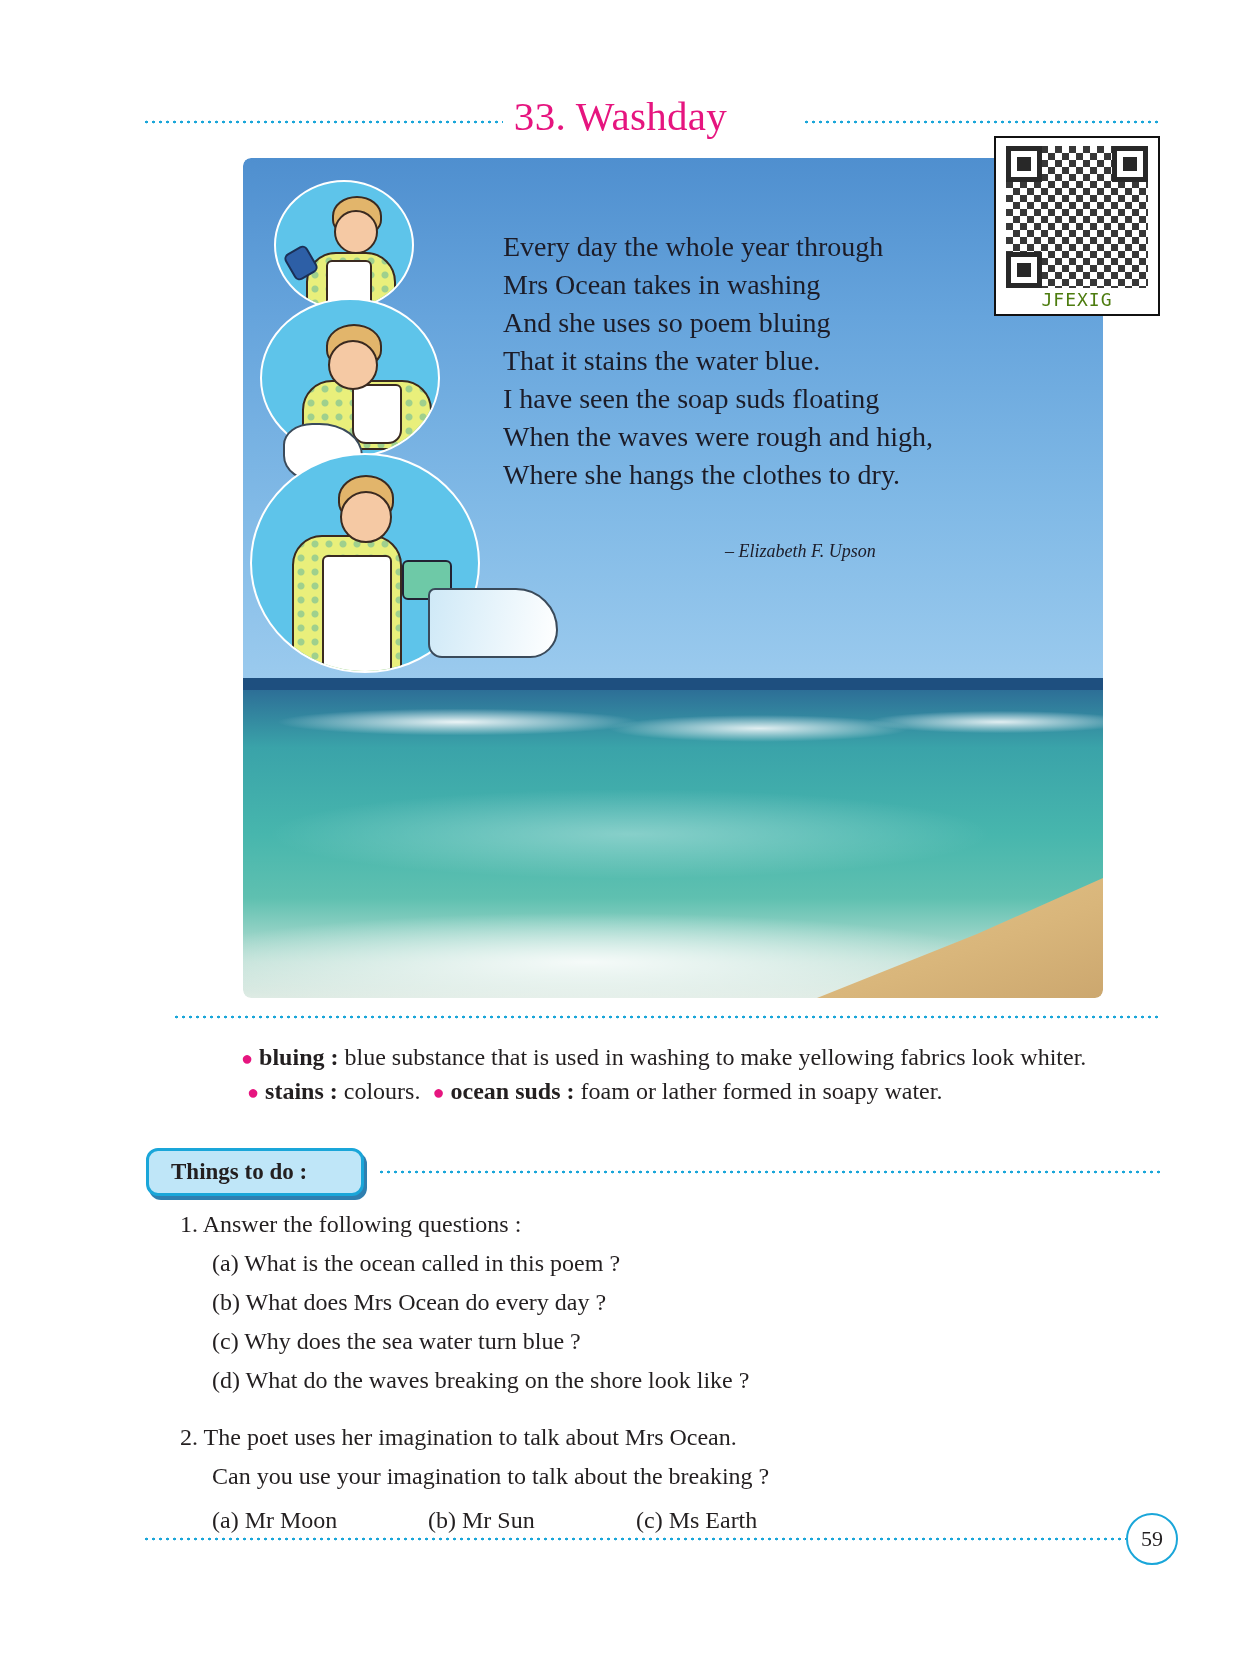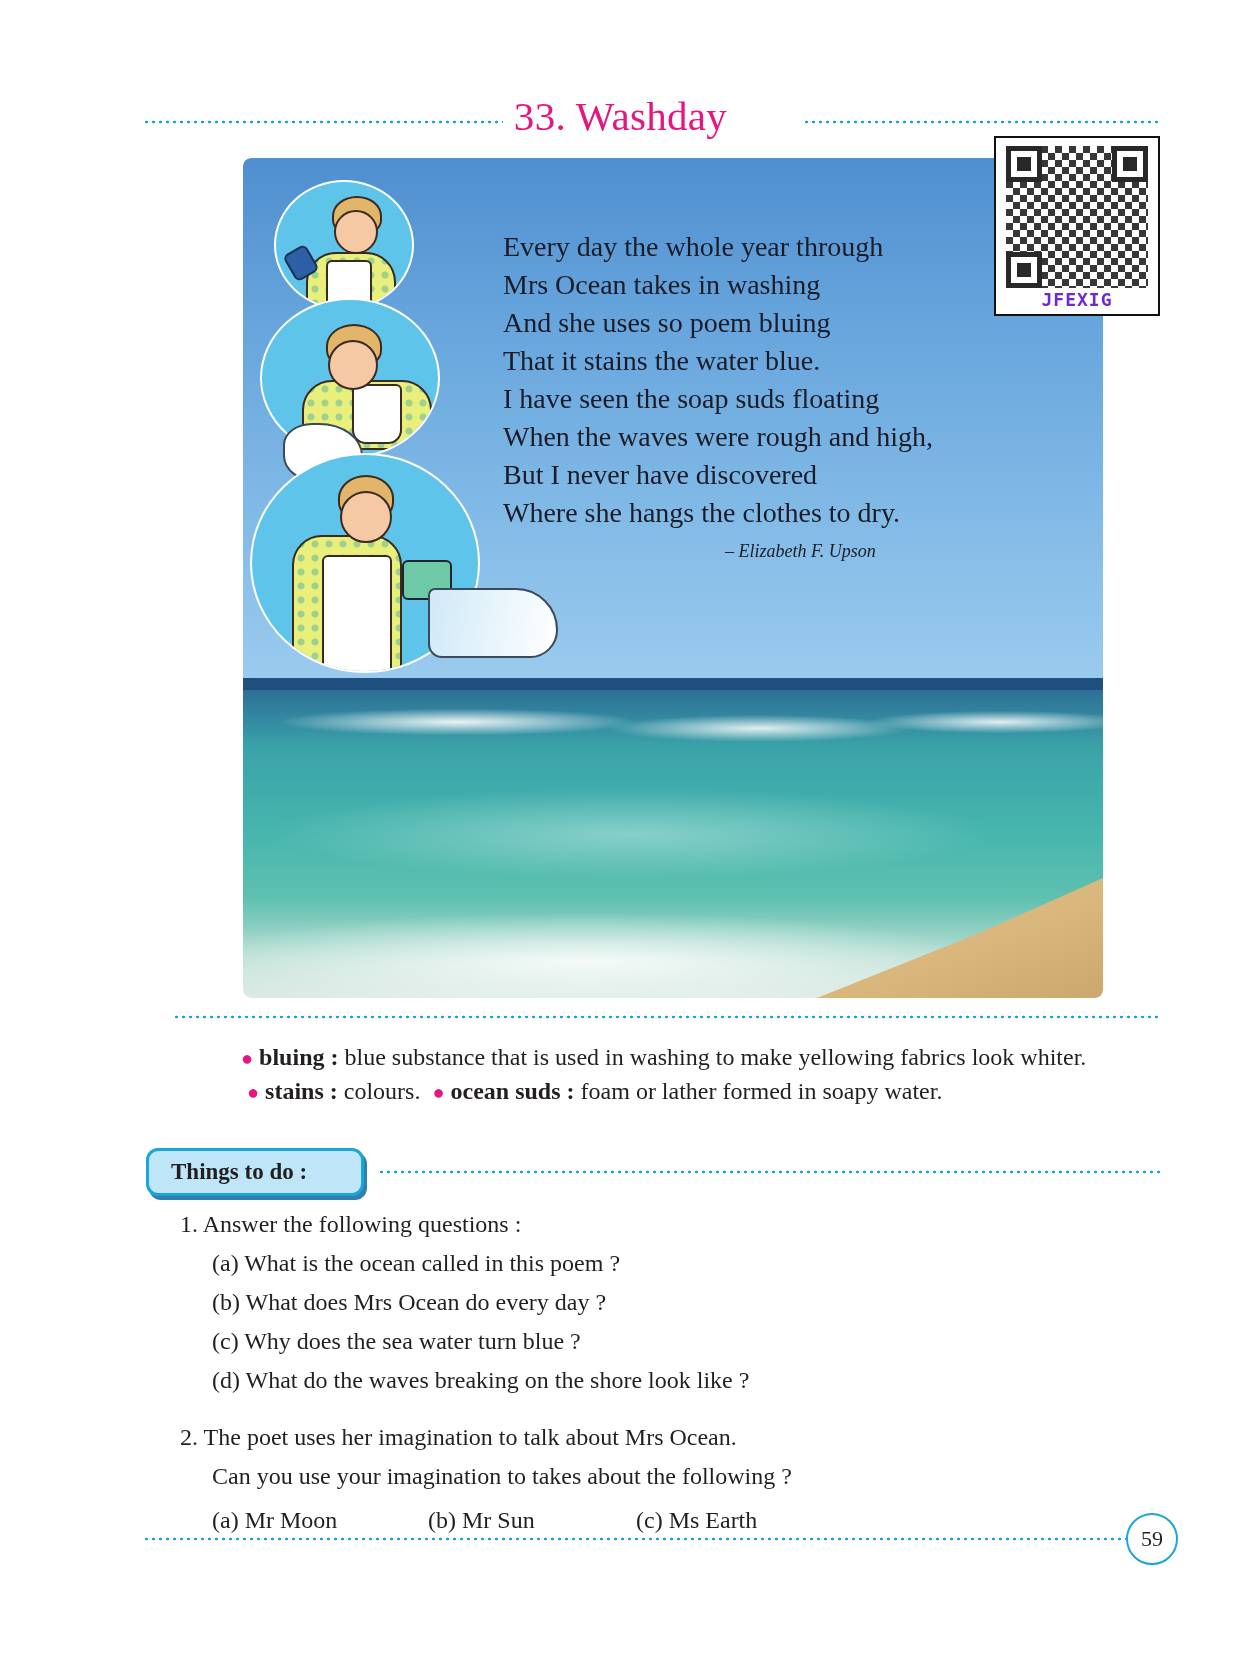--- a/index.html
+++ b/index.html
@@ -48,21 +48,21 @@
   .author { position: absolute; left: 725px; top: 541px; font-size: 18px; font-style: italic; color: #1c1c28; }
 
   .qr { position: absolute; left: 994px; top: 136px; width: 166px; height: 180px; background: #ffffff;
     border: 2px solid #111; padding: 8px 10px 0 10px; }
   .qr-grid { width: 142px; height: 142px; position: relative;
     background:
       repeating-linear-gradient(90deg, transparent 0 6px, rgba(0,0,0,.0) 6px 7px),
       conic-gradient(from 0deg, #222 0 25%, #fff 0 50%, #222 0 75%, #fff 0) 0 0 / 14px 14px; opacity: 0.9; }
   .finder { position: absolute; width: 36px; height: 36px; border: 5px solid #111; background: #fff; }
   .finder::after { content: ""; position: absolute; left: 6px; top: 6px; width: 14px; height: 14px; background: #111; }
-  .qr-code { text-align: center; font-family: "DejaVu Sans Mono", monospace; font-weight: bold; font-size: 18px; letter-spacing: 1px; color: #6d28d9; margin-top: 1px; }
+  .qr-code { text-align: center; font-family: "DejaVu Sans Mono", monospace; font-weight: normal; font-size: 18px; letter-spacing: 1px; color: #4d7c0f; margin-top: 1px; }
 
   .gloss { position: absolute; left: 241px; top: 1041px; width: 860px; font-size: 24px; line-height: 33px; color: #231f20; }
   .bullet { color: #e6157f; font-size: 20px; padding: 0 6px 0 0; }
   .gloss b { font-weight: bold; }
 
   .badge { position: absolute; left: 146px; top: 1148px; width: 218px; height: 48px; background: #bfe6f8;
     border: 3px solid #1aa6d9; border-radius: 12px; box-shadow: 3px 4px 0 #2f7fb0;
     font-weight: bold; font-size: 23px; line-height: 42px; padding-left: 22px; color: #231f20; }
 
   .q { position: absolute; font-size: 24px; line-height: 30px; color: #231f20; white-space: nowrap; }
@@ -109,21 +109,20 @@
   <div class="pour" style="left:185px; top:430px; width:130px; height:70px;"></div>
 </div>
 
 <div class="poem">
   <div>Every day the whole year through</div>
   <div>Mrs Ocean takes in washing</div>
   <div>And she uses so poem bluing</div>
   <div>That it stains the water blue.</div>
   <div>I have seen the soap suds floating</div>
   <div>When the waves were rough and high,</div>
-  <div>But I never have discovered</div>
   <div>Where she hangs the clothes to dry.</div>
 </div>
 <div class="author">–  Elizabeth F. Upson</div>
 
 <div class="qr">
   <div class="qr-grid">
     <div class="finder" style="left:0; top:0;"></div>
     <div class="finder" style="right:0; top:0;"></div>
     <div class="finder" style="left:0; bottom:0;"></div>
   </div>
@@ -141,19 +140,19 @@
 <div class="badge">Things to do :</div>
 <div class="dots" style="left:378px; top:1170px; width:782px;"></div>
 
 <div class="q" style="left:180px; top:1209px;">1. Answer the following questions :</div>
 <div class="q" style="left:212px; top:1248px;">(a)  What is the ocean called in this poem ?</div>
 <div class="q" style="left:212px; top:1287px;">(b)  What does Mrs Ocean do every day ?</div>
 <div class="q" style="left:212px; top:1326px;">(c)  Why does the sea water turn blue ?</div>
 <div class="q" style="left:212px; top:1365px;">(d)  What do the waves breaking on the shore look like ?</div>
 
 <div class="q" style="left:180px; top:1422px;">2. The poet uses her imagination to talk about Mrs Ocean.</div>
-<div class="q" style="left:212px; top:1461px;">Can you use your imagination to takes about the following ?</div>
+<div class="q" style="left:212px; top:1461px;">Can you use your imagination to talk about the breaking ?</div>
 <div class="q" style="left:212px; top:1505px;">(a) Mr Moon</div>
 <div class="q" style="left:428px; top:1505px;">(b) Mr Sun</div>
 <div class="q" style="left:636px; top:1505px;">(c) Ms Earth</div>
 
 <div class="dots" style="left:143px; top:1537px; width:983px;"></div>
 <div class="pagenum">59</div>
 
 </body></html>

